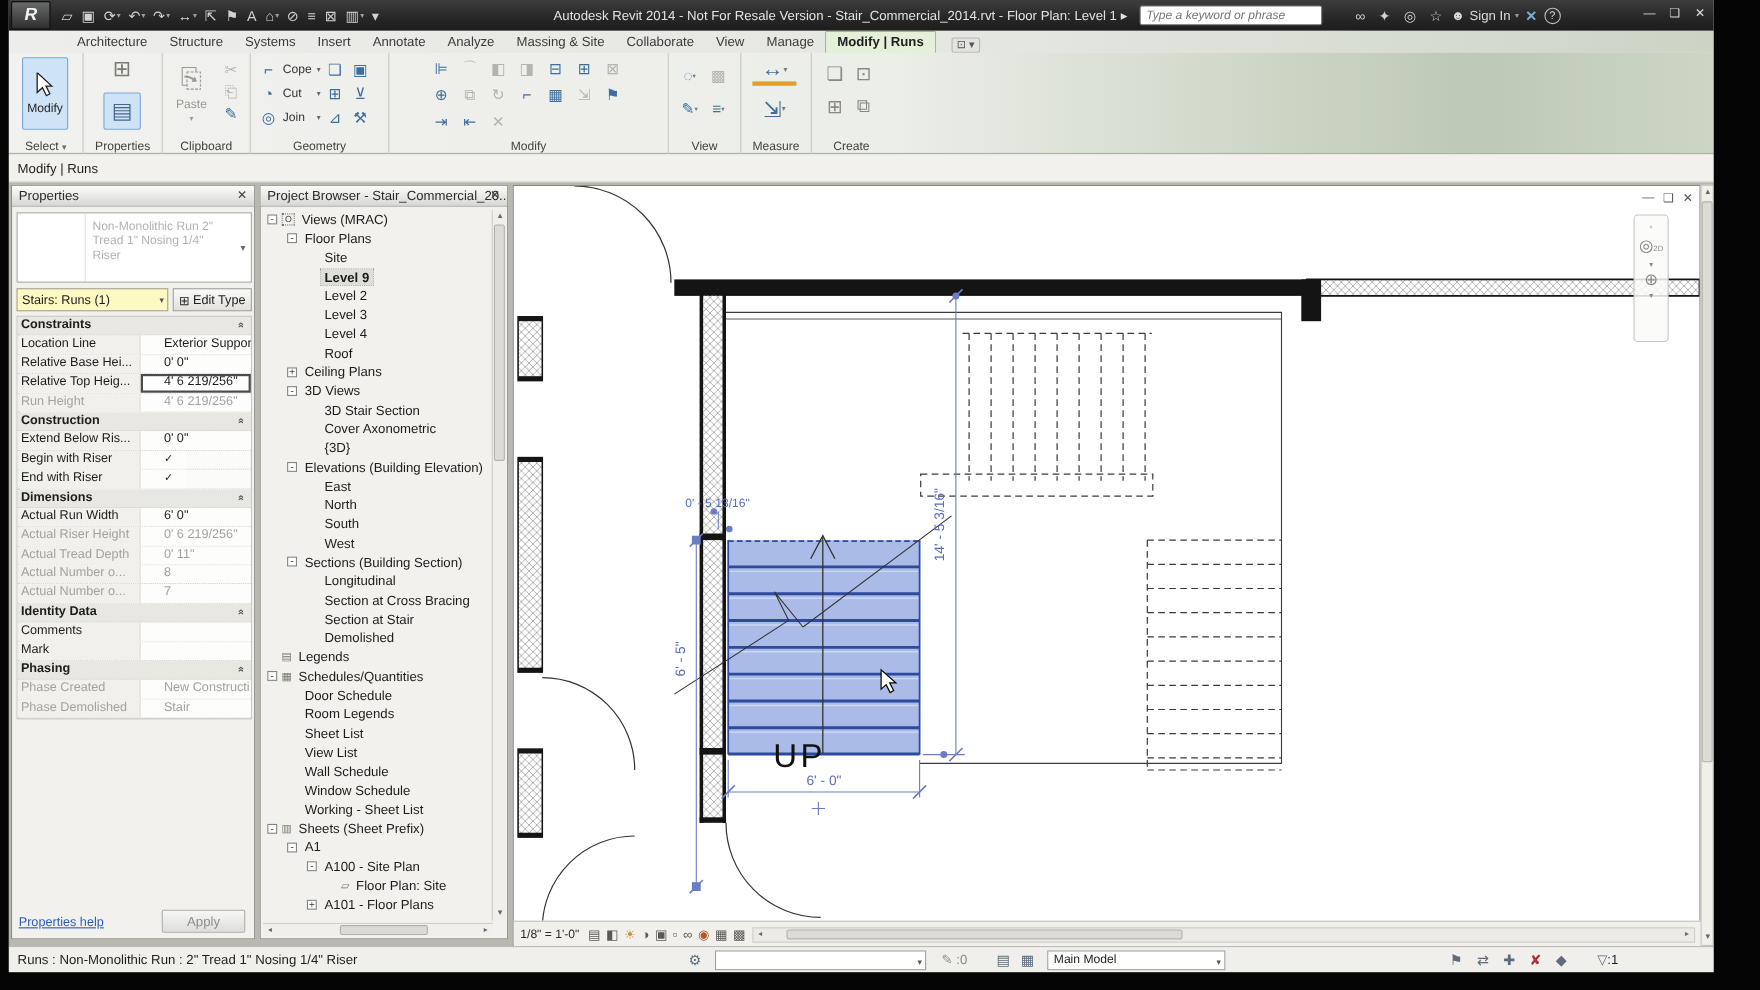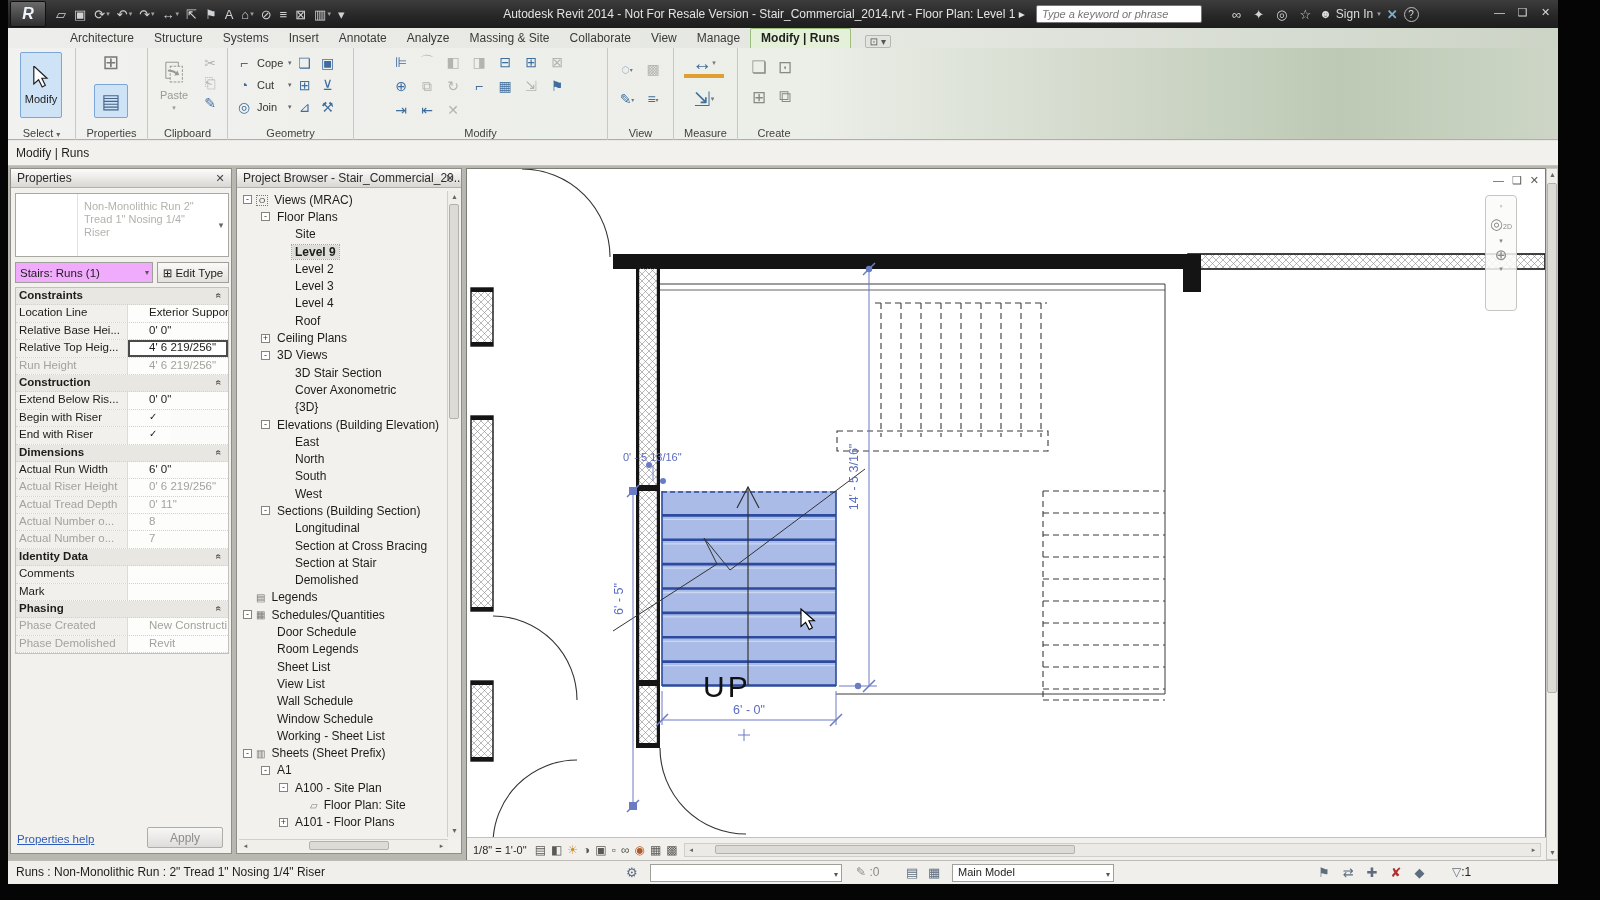--- a/index.html
+++ b/index.html
@@ -67,21 +67,21 @@
     background:linear-gradient(#fcfcfb,#d8d7d3); border-bottom:1px solid #b2b1ac;
     font-size:12px; color:#2b2b29; line-height:18px; padding:0 6px; white-space:nowrap; overflow:hidden; }
   .phead .x { position:absolute; right:4px; top:2px; width:14px; height:14px; font-size:11px; text-align:center; line-height:14px; color:#444; }
 
   
   .typesel { position:absolute; left:4px; top:24px; width:214px; height:64px; background:#fff; border:1px solid #a8a8a2; display:flex; }
   .typesel .thumb { width:62px; height:100%; border-right:1px solid #e2e2de; }
   .typesel .ttext { flex:1; padding:6px 4px 0 6px; font-size:11px; color:#b2b2ae; line-height:13px; }
   .typesel .tdrop { width:14px; font-size:9px; color:#666; text-align:center; padding-top:26px; }
   .selrow { position:absolute; left:4px; top:93px; width:214px; height:21px; display:flex; gap:4px; }
-  .combo { background:#f0abfc; border:1px solid #a0a09a; font-size:11.5px; color:#1c1c1a; display:flex; align-items:center; padding:0 4px; position:relative; }
+  .combo { background:#fef9c3; border:1px solid #a0a09a; font-size:11.5px; color:#1c1c1a; display:flex; align-items:center; padding:0 4px; position:relative; }
   .combo .caret { position:absolute; right:3px; font-size:8px; color:#555; }
   .etbtn { width:72px; border:1px solid #a0a09a; background:linear-gradient(#fafaf8,#e2e1dd);
     font-size:11.5px; color:#1c1c1a; display:flex; align-items:center; justify-content:center; gap:3px; }
   .grid { position:absolute; left:4px; top:118px; width:214px; border:1px solid #c2c1bc; background:#fbfbfa; }
   .prow { display:flex; height:17.4px; border-bottom:1px dotted #d3d2cd; font-size:11.5px; position:relative; }
   .prow .pl { width:112px; background:#f1f0ed; color:#1c1c1a; padding:1px 3px; border-right:1px solid #dcdbd6;
     white-space:nowrap; overflow:hidden; }
   .prow .pv { flex:1; background:#fdfdfc; color:#1c1c1a; padding:1px 21px; white-space:nowrap; overflow:hidden; }
   .prow.g .pl, .prow.g .pv { color:#a3a39d; }
   .prow.sec { background:#e8e7e2; font-weight:bold; }
@@ -551,21 +551,21 @@
           </div>
 
           <div class="prow g">
             <span class="pl">Phase Created</span>
             <span class="pv"><span class="chk-wrap">New Constructi...</span></span>
 
           </div>
 
           <div class="prow g">
             <span class="pl">Phase Demolished</span>
-            <span class="pv"><span class="chk-wrap">Revit</span></span>
+            <span class="pv"><span class="chk-wrap">Stair</span></span>
 
           </div>
         </div>
       <a class="help-link">Properties help</a>
       <div class="applybtn">Apply</div>
     </div>
 
     <div class="palette" style="left:228px;width:226px;">
       <div class="phead">
         <span>Project Browser - Stair_Commercial_20...</span>

